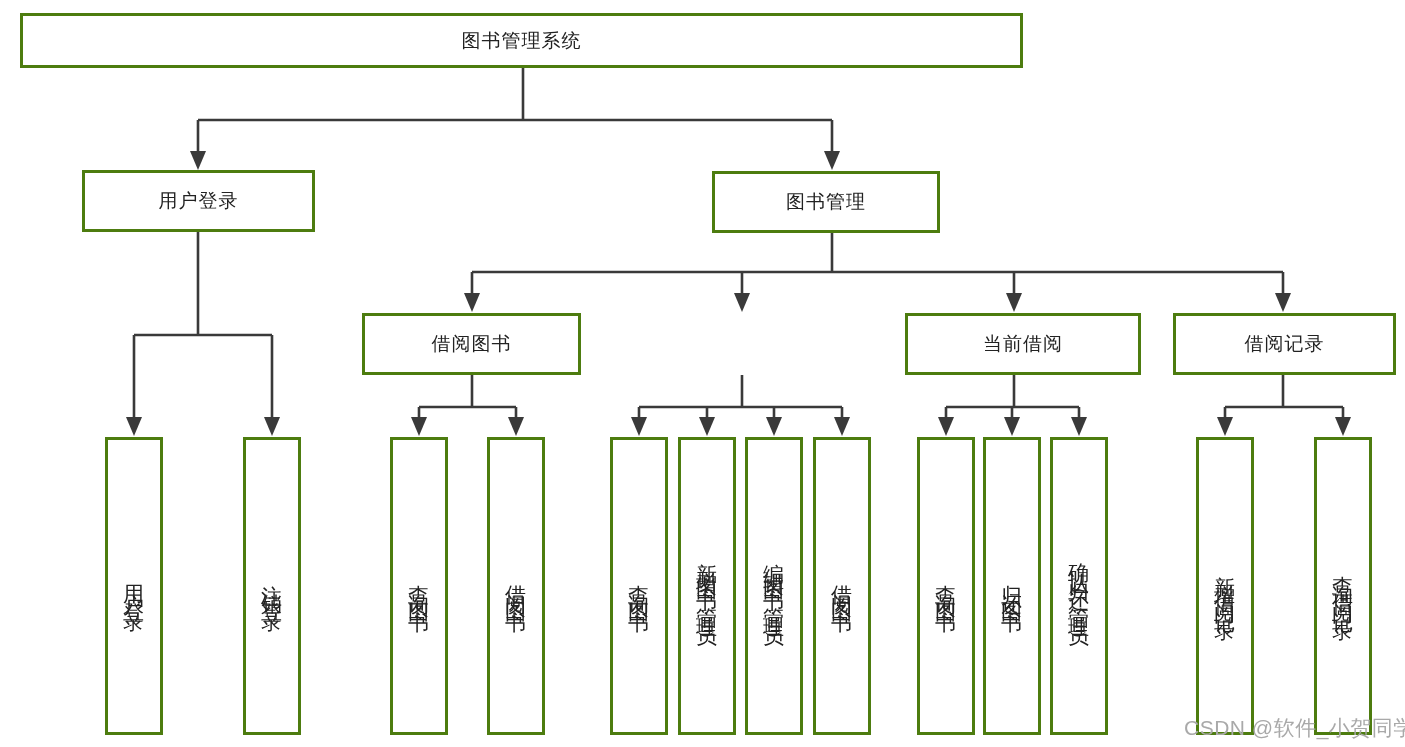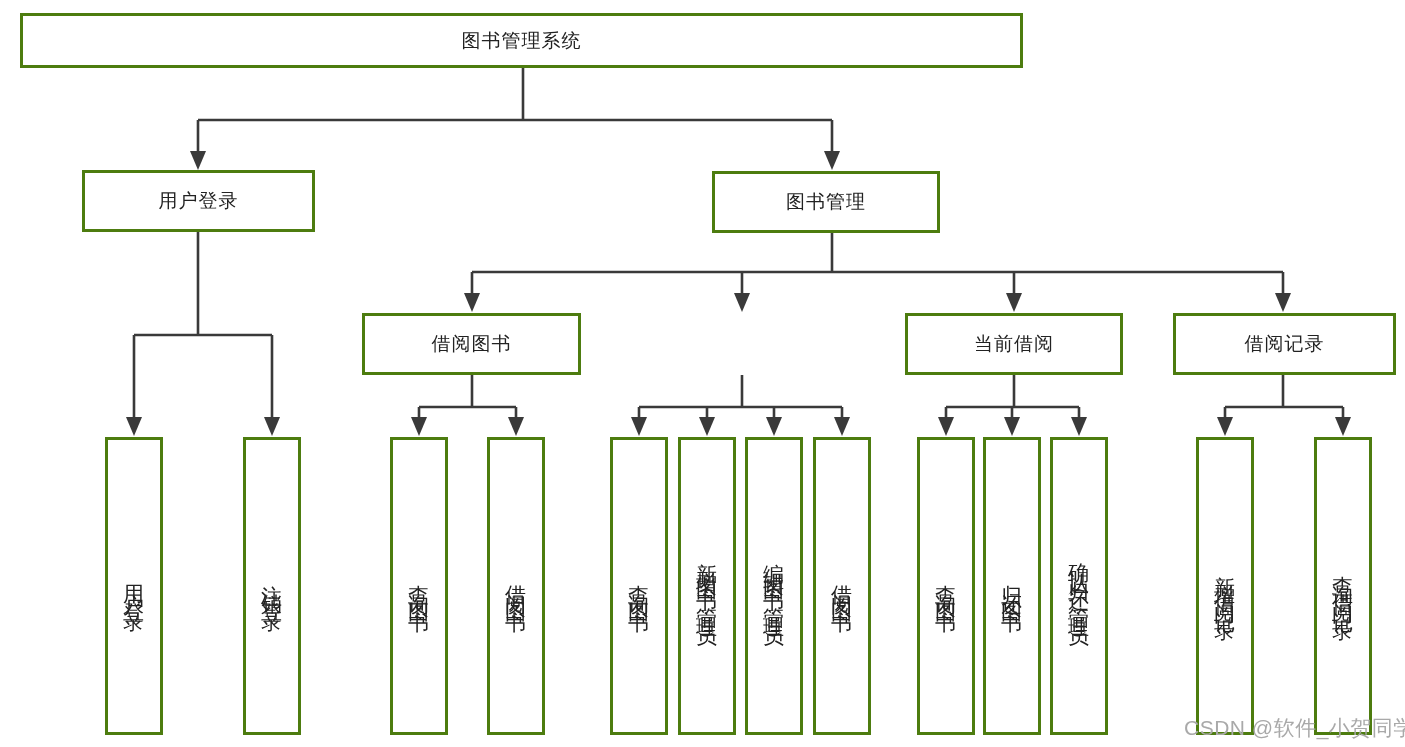--- a/index.html
+++ b/index.html
@@ -64,21 +64,21 @@
   <div class="node" style="left:82px;top:170px;width:233px;height:62px">
     <span class="hlabel">用户登录</span>
   </div>
   <div class="node" style="left:712px;top:171px;width:228px;height:62px">
     <span class="hlabel">图书管理</span>
   </div>
 
   <div class="node" style="left:362px;top:313px;width:219px;height:62px">
     <span class="hlabel">借阅图书</span>
   </div>
-  <div class="node" style="left:905px;top:313px;width:218px;height:62px">
+  <div class="node" style="left:905px;top:313px;width:236px;height:62px">
     <span class="hlabel">当前借阅</span>
   </div>
   <div class="node" style="left:1173px;top:313px;width:223px;height:62px">
     <span class="hlabel">借阅记录</span>
   </div>
 
   <div class="node leaf" style="left:105px;top:437px">
     <span class="vlabel">用户登录</span>
   </div>
   <div class="node leaf" style="left:243px;top:437px">

